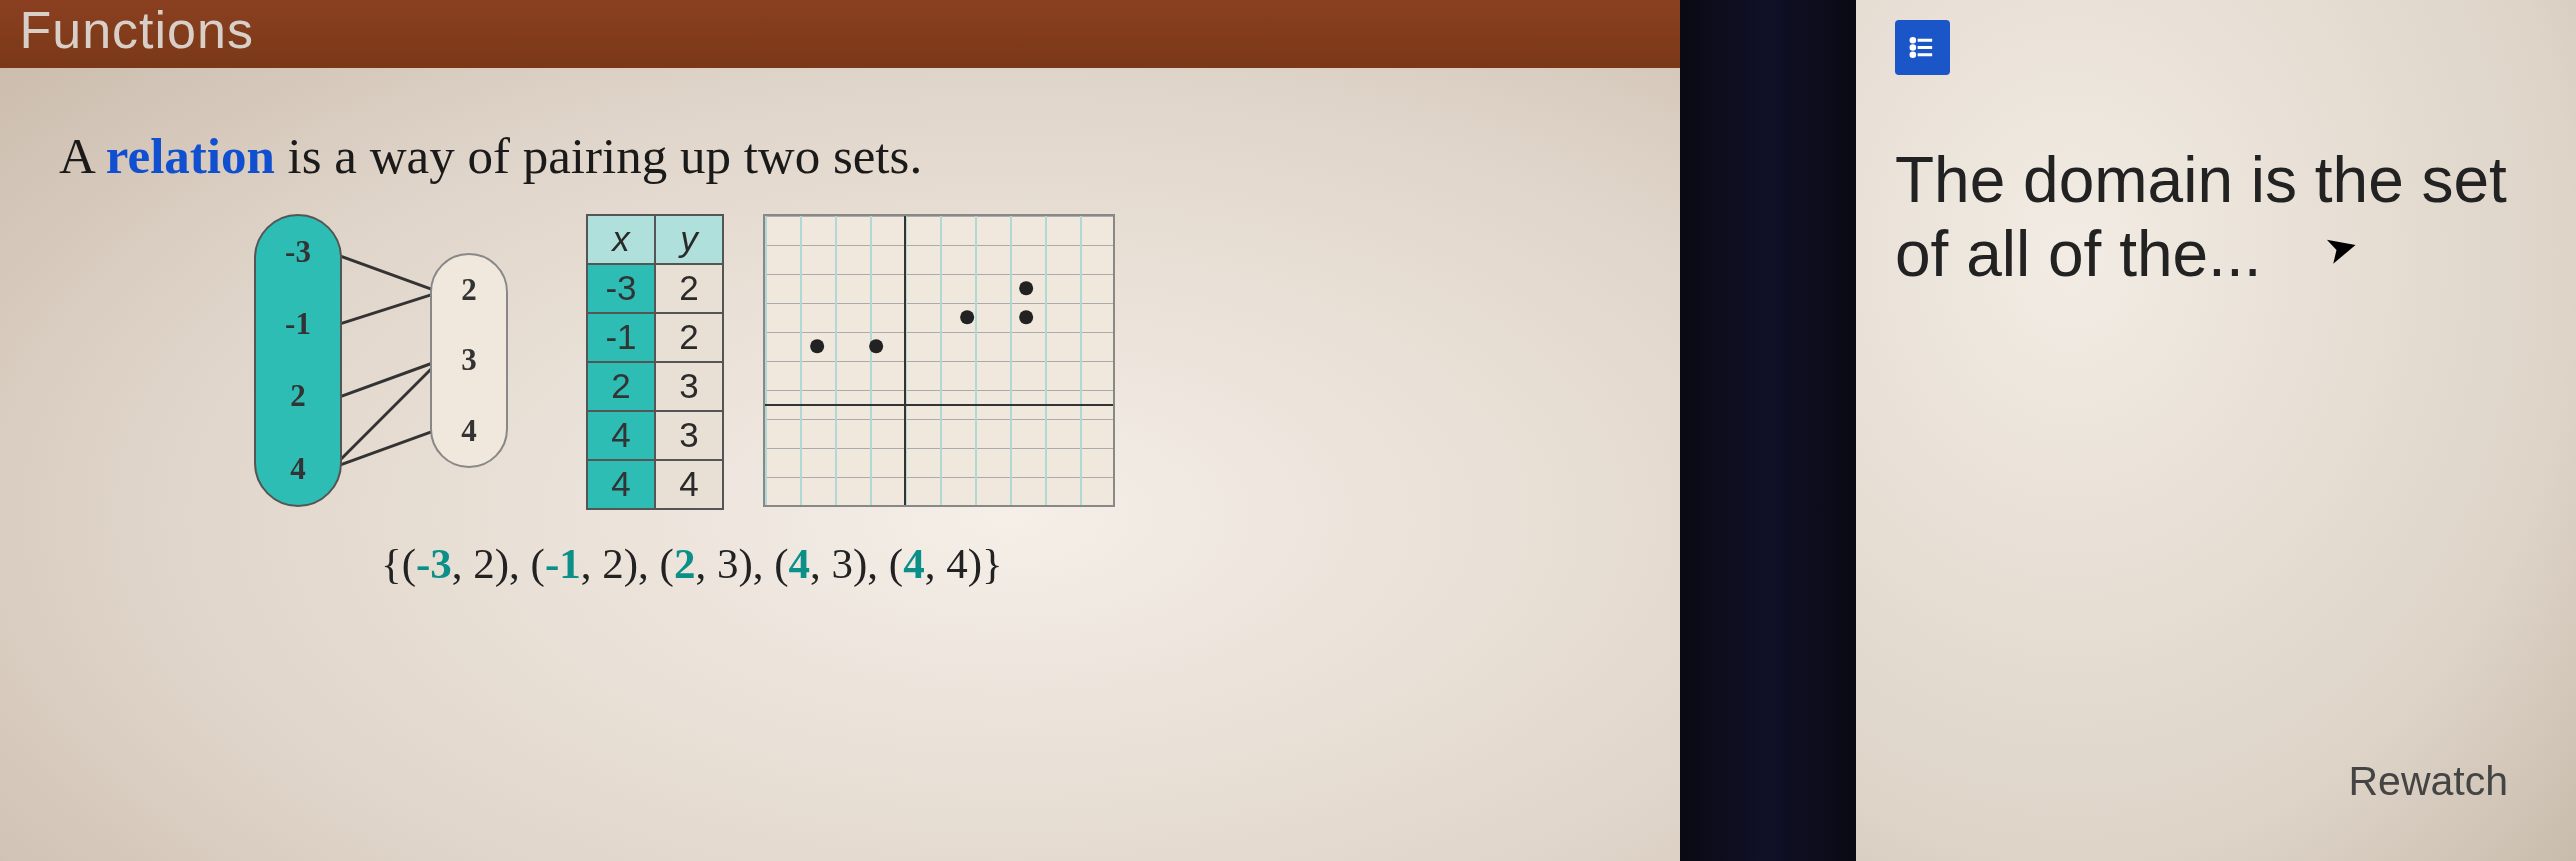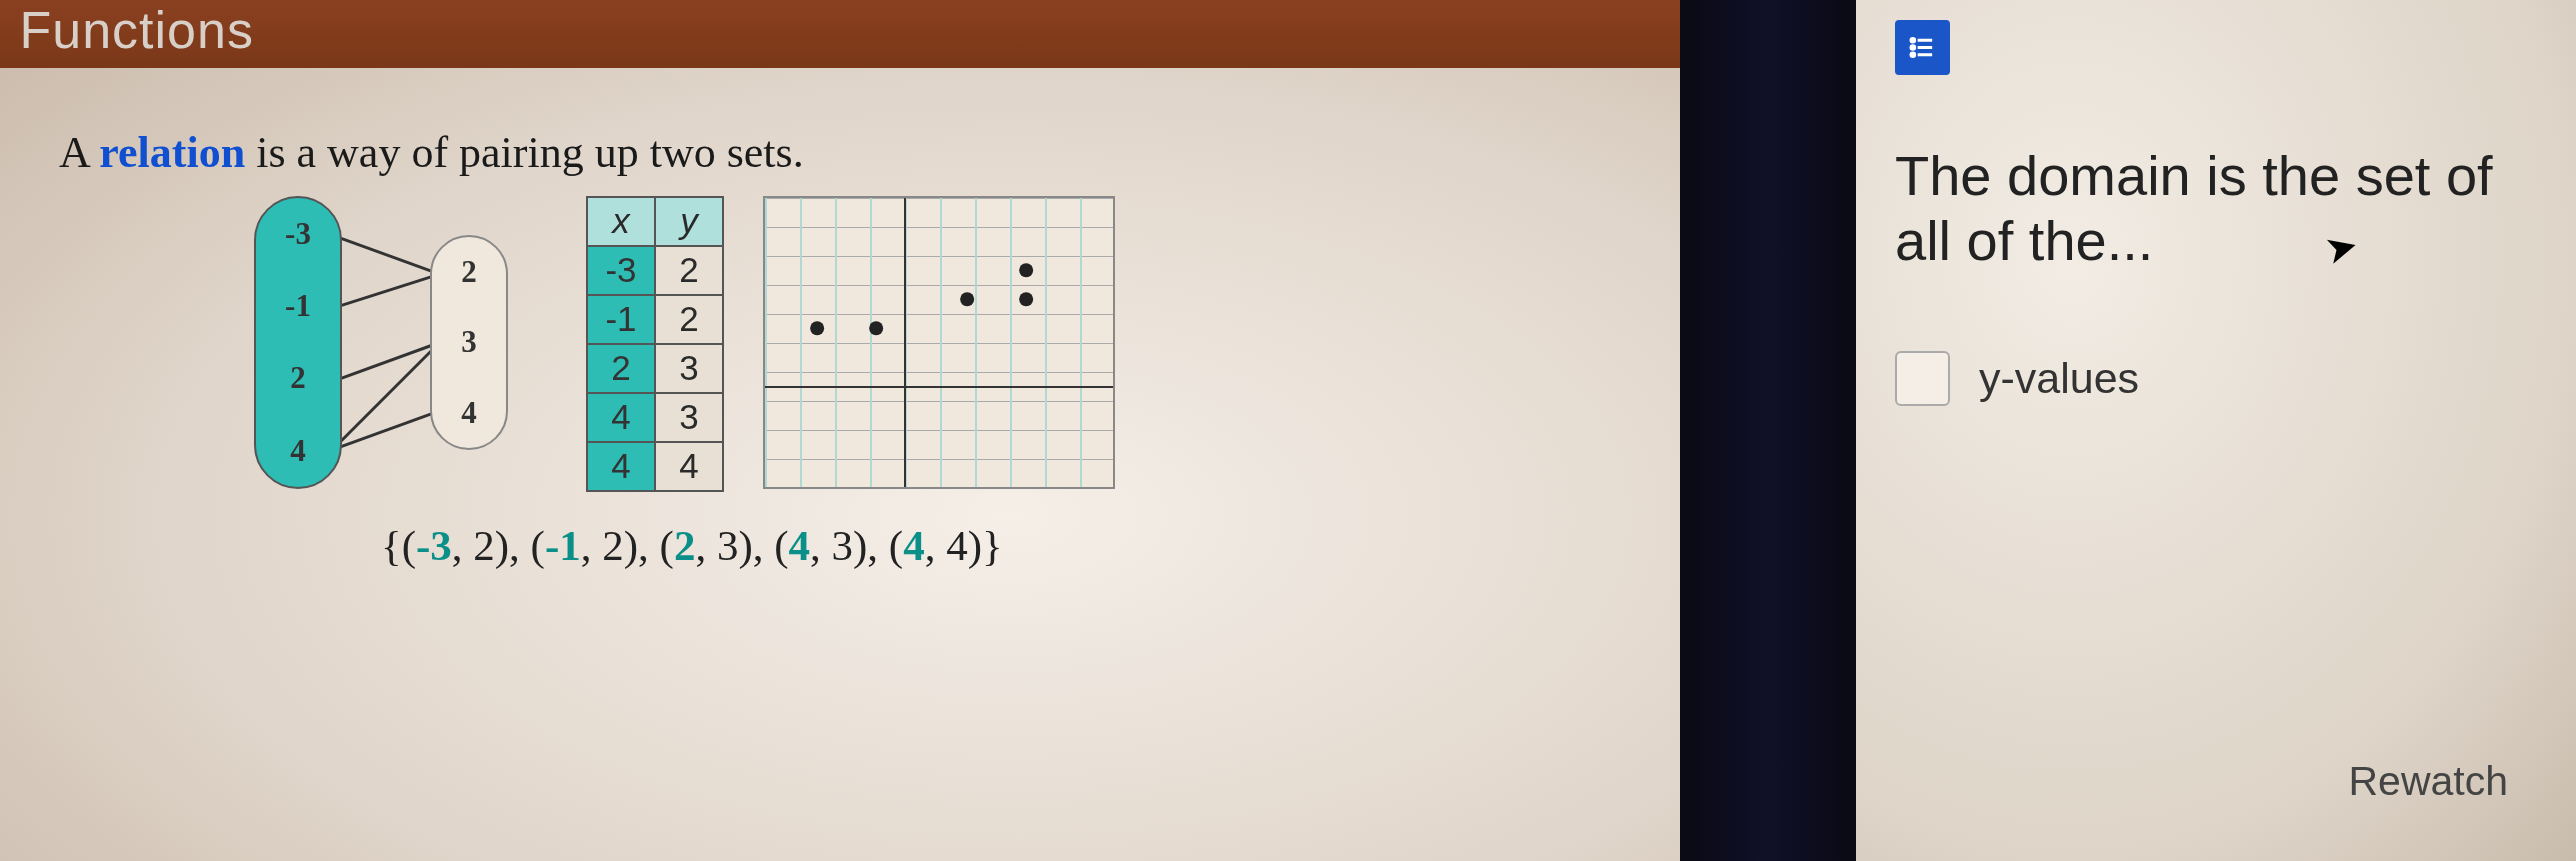--- a/index.html
+++ b/index.html
@@ -24,24 +24,24 @@
     font-family: Arial, sans-serif;
     font-size: 52px;
     padding: 0 19.5px 7.8px 19.5px;
     letter-spacing: 1px;
   }
   .content-area {
     padding: 59px 59px 19.5px 59px;
     color: #2a2a2a;
   }
   .relation-text {
-    font-size: 44px;
+    font-size: 51px;
     font-family: Georgia, serif;
     color: #1a1a1a;
-    margin-bottom: 18px;
+    margin-bottom: 29px;
   }
   .relation-text .blue { color: #1050d0; font-weight: bold; }
   .diagrams-row {
     display: flex;
     align-items: flex-start;
     gap: 39px;
     margin-left: 195px;
   }
   
   .mapping {
@@ -154,21 +154,21 @@
     font-size: 31px;
     border-radius: 3.9px;
   }
   .mc-title {
     font-size: 43px;
     color: #444;
     letter-spacing: 1px;
     font-weight: bold;
   }
   .question-text {
-    font-size: 56px;
+    font-size: 64px;
     color: #222;
     margin-bottom: 78px;
     margin-top: 44px;
   }
   .cursor {
     position: absolute;
     left: 469px;
     top: 225px;
     font-size: 39px;
     color: #000;
@@ -311,23 +311,19 @@
         <line x1="8" y1="18" x2="20" y2="18"></line>
           <circle cx="4" cy="18" r="1.5" fill="#fff"></circle>
       </svg>
     </div>
   </div>
 
   <div class="question-text">The domain is the set of all of the...</div>
 
   <div class="cursor">➤</div>
 
-  <div class="option">
-    <div class="checkbox"></div>
-    <div class="option-label">y-values</div>
-  </div>
 
 
   <div class="bottom-row">
     <button class="rewatch">Rewatch</button>
   </div>
 </div>
 
 
 </body></html>

